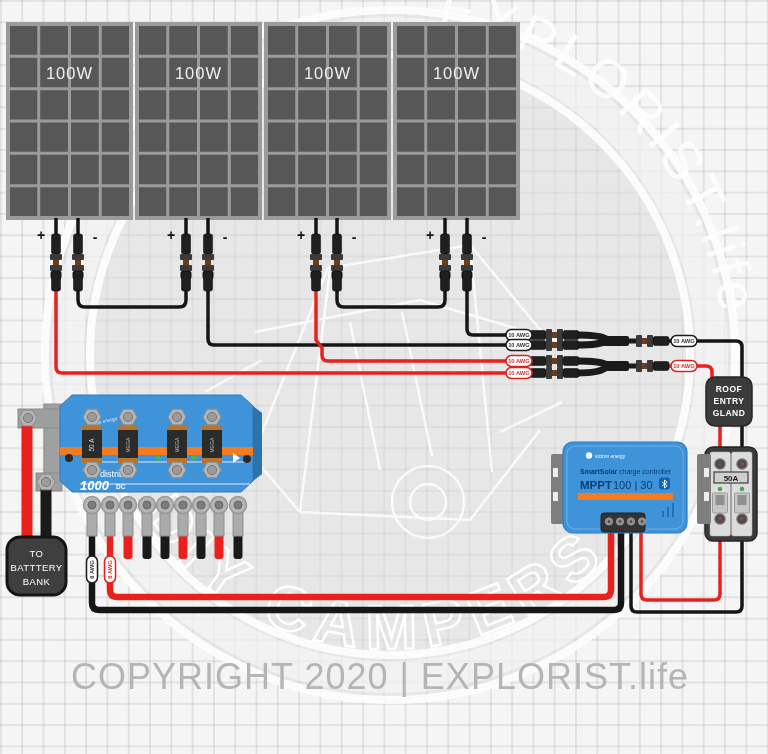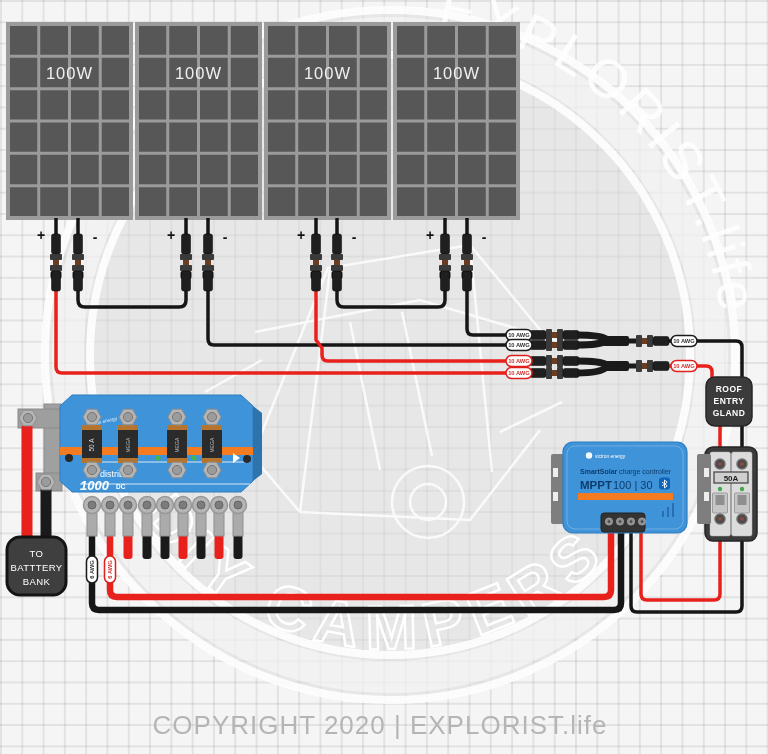--- a/index.html
+++ b/index.html
@@ -8,22 +8,22 @@
     background-color:#f5f5f5;
     background-image:
       linear-gradient(to right, rgba(110,110,110,.14) 1.5px, transparent 1.5px),
       linear-gradient(to bottom, rgba(110,110,110,.14) 1.5px, transparent 1.5px);
     background-size:21.3px 21.3px;
     font-family:"Liberation Sans", sans-serif;
   }
   .stage svg{position:absolute;left:0;top:0;}
   svg text{font-family:"Liberation Sans", sans-serif;}
   .footer{
-    position:absolute;left:0;top:710px;width:760px;text-align:center;
-    font-size:26px;color:#b5b5b5;letter-spacing:1px;font-weight:400;
+    position:absolute;left:0;top:656px;width:760px;text-align:center;
+    font-size:36px;color:#b5b5b5;letter-spacing:1px;font-weight:400;
   }
 </style>
 </head>
 <body>
 
 <div class="stage">
 <svg width="768" height="754" viewBox="0 0 768 754">
 
   <defs>
 

